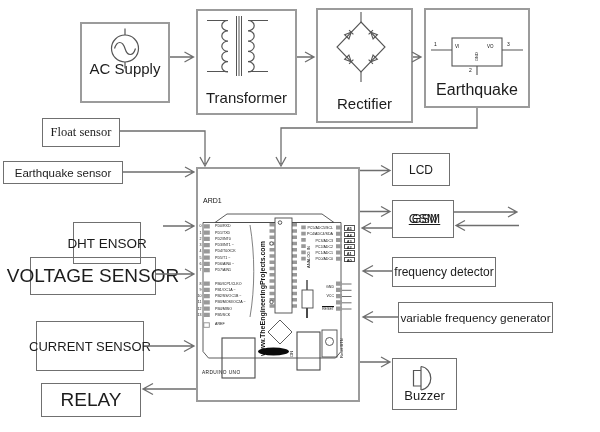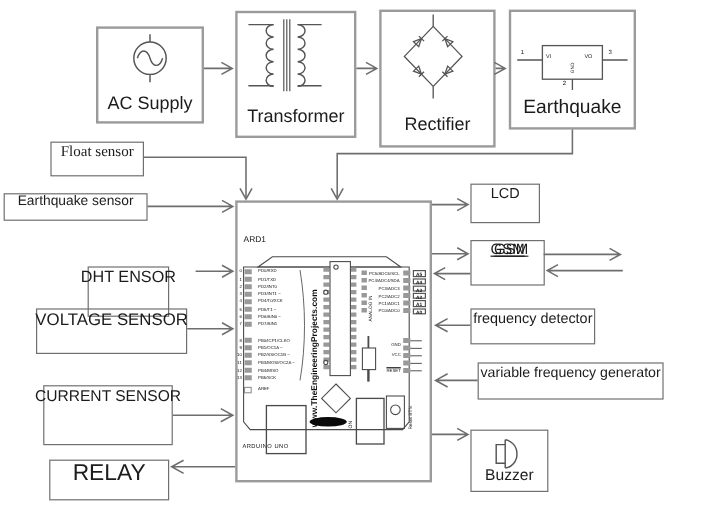--- a/index.html
+++ b/index.html
@@ -1,18 +1,18 @@
 <!DOCTYPE html>
 <html><head>
 <meta charset="utf-8">
 <style>
   html,body{margin:0;padding:0;background:#fff;}
   .stage{position:relative;width:600px;height:432px;background:#fff;overflow:hidden;
          font-family:"Liberation Sans",sans-serif;color:#1c1c1c;}
-  .box{position:absolute;border:1.7px solid #707070;display:flex;align-items:flex-start;
+  .box{position:absolute;border:1.7px solid #707070;display:flex;align-items:center;
        justify-content:center;box-sizing:border-box;background:transparent;}
   .lg{border:2px solid #9b9b9b;}
   .bottom{align-items:flex-end;}
   .lbl{white-space:nowrap;}
   .serif{font-family:"Liberation Serif",serif;}
   .gsmtxt{text-shadow:3px 0 0 #1c1c1c;text-decoration:underline;}
   svg.overlay{position:absolute;left:0;top:0;pointer-events:none;}
   
   .dpin{position:absolute;left:197px;width:60px;height:6.25px;line-height:6.3px;
         font-size:3.6px;color:#111;}
@@ -28,21 +28,21 @@
   .vt{position:absolute;transform:rotate(-90deg);transform-origin:0 0;
       white-space:nowrap;color:#111;}
   .tiny{position:absolute;color:#111;white-space:nowrap;}
 </style>
 </head>
 <body>
 
 <div class="stage">
 
   <div class="box lg bottom" style="left:80px;top:22px;width:90px;height:81px">
-    <span class="lbl" style="font-size:15px;margin-bottom:6px">AC Supply</span>
+    <span class="lbl" style="font-size:15px;margin-bottom:24px">AC Supply</span>
   </div>
   <div class="box lg bottom" style="left:196px;top:9px;width:101px;height:106px">
     <span class="lbl" style="font-size:15px;margin-bottom:7px">Transformer</span>
   </div>
   <div class="box lg bottom" style="left:316px;top:8px;width:97px;height:115px">
     <span class="lbl" style="font-size:15px;margin-bottom:9px">Rectifier</span>
   </div>
   <div class="box lg bottom" style="left:424px;top:8px;width:106px;height:100px">
     <span class="lbl" style="font-size:16px;margin-bottom:7px">Earthquake</span>
   </div>
@@ -57,21 +57,21 @@
   <div class="box" style="left:42px;top:118px;width:78px;height:29px">
     <span class="lbl serif" style="font-size:12.5px">Float sensor</span>
   </div>
   <div class="box" style="left:3px;top:161px;width:120px;height:23px">
     <span class="lbl" style="font-size:11.5px">Earthquake sensor</span>
   </div>
   <div class="box" style="left:73px;top:222px;width:68px;height:42px">
     <span class="lbl" style="font-size:13.5px">DHT ENSOR</span>
   </div>
   <div class="box" style="left:30px;top:257px;width:126px;height:38px">
-    <span class="lbl" style="font-size:14px">VOLTAGE SENSOR</span>
+    <span class="lbl" style="font-size:19px">VOLTAGE SENSOR</span>
   </div>
   <div class="box" style="left:36px;top:321px;width:108px;height:50px">
     <span class="lbl" style="font-size:13px">CURRENT SENSOR</span>
   </div>
   <div class="box" style="left:41px;top:383px;width:100px;height:34px">
     <span class="lbl" style="font-size:19px">RELAY</span>
   </div>
 
   <div class="box" style="left:392px;top:153px;width:58px;height:33px">
     <span class="lbl" style="font-size:12px">LCD</span>

